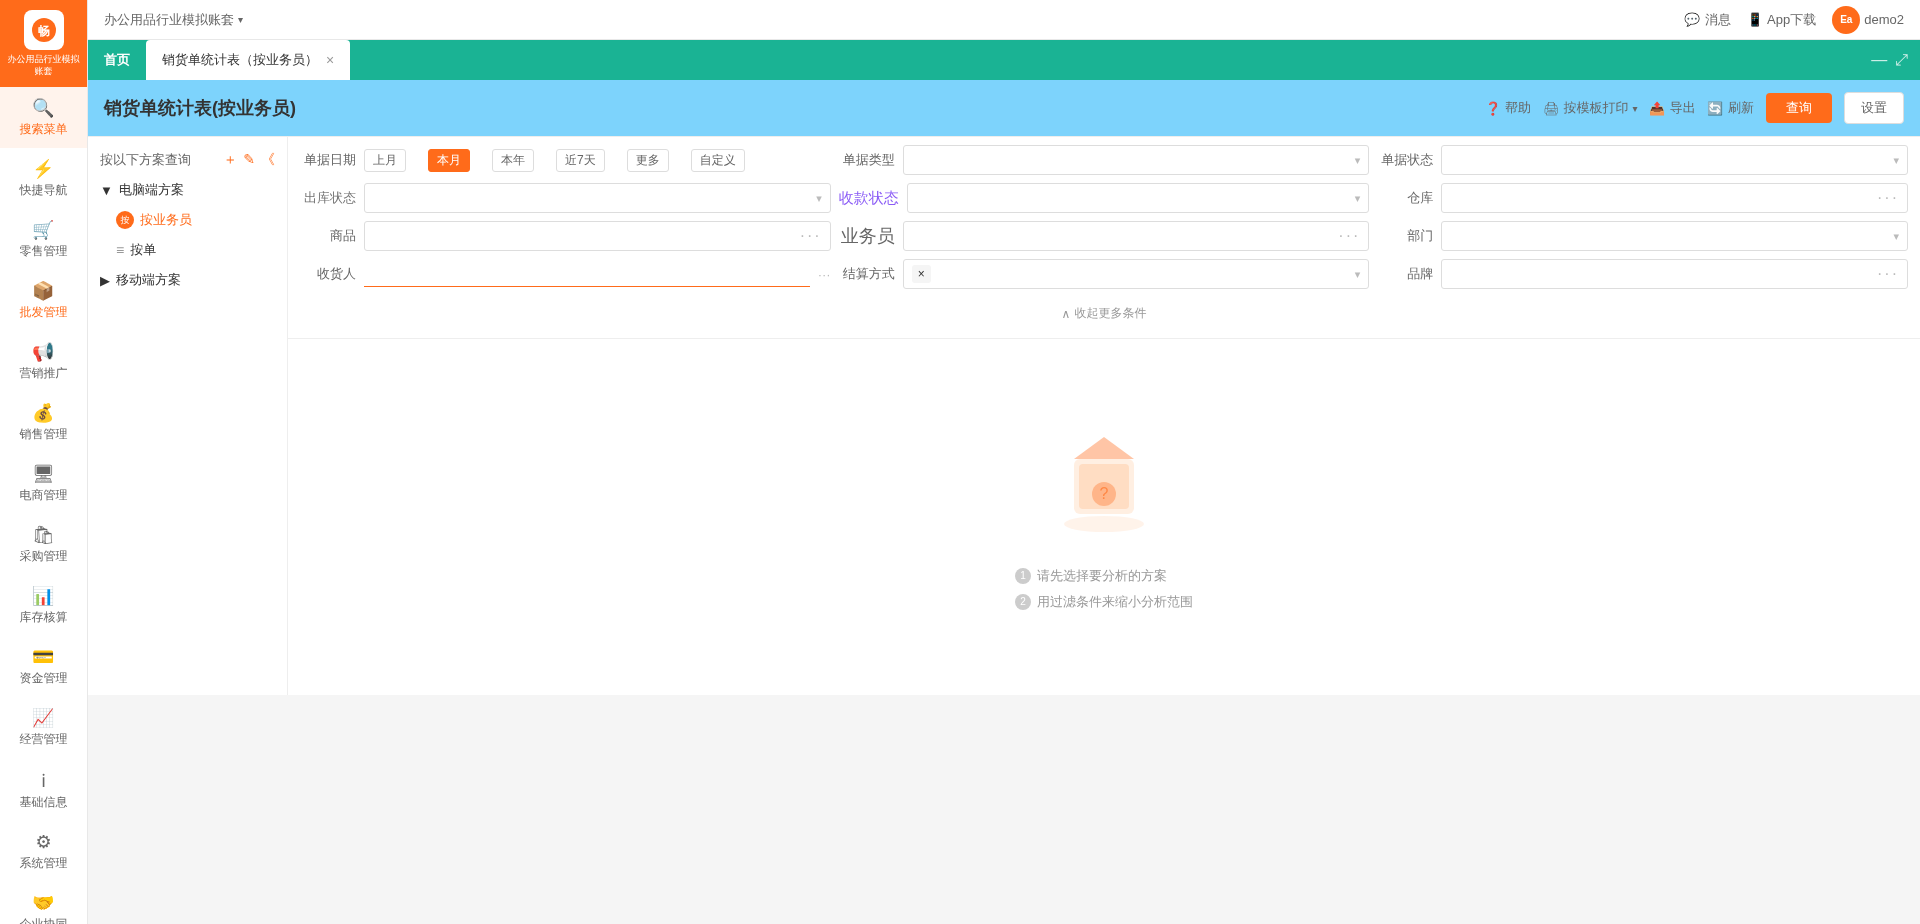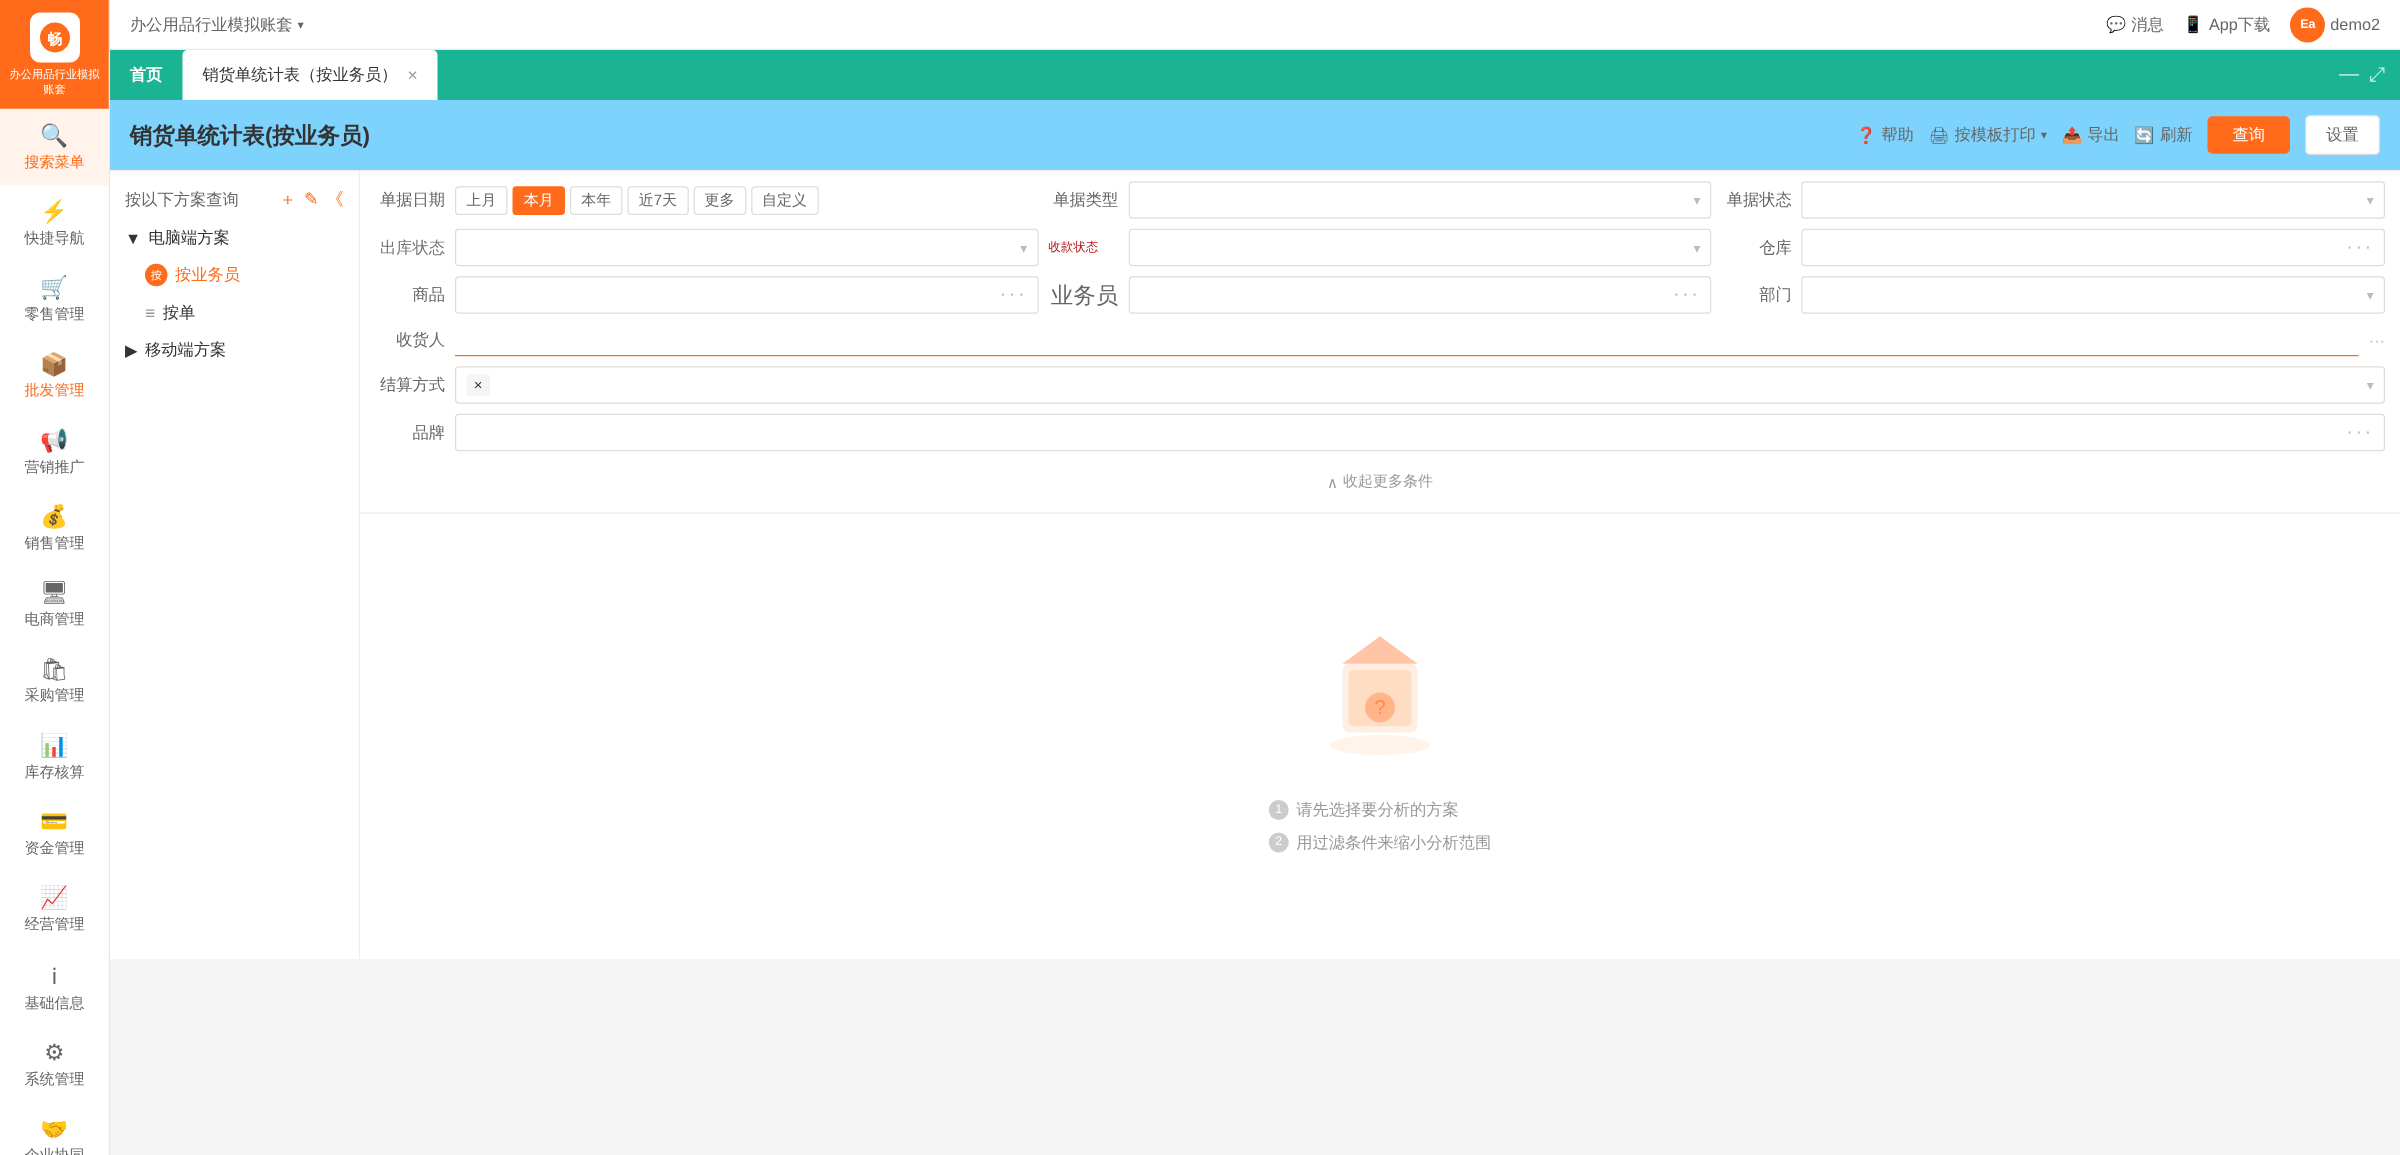--- a/index.html
+++ b/index.html
@@ -248,21 +248,21 @@
           </div>
         </div>
 
         <div style="flex:1;display:flex;flex-direction:column;background:#fff;">
 
           <div style="padding:8px 12px;">
 
             <div style="display:grid;grid-template-columns:1fr 1fr 1fr;gap:8px;margin-bottom:8px;">
               <div style="display:flex;align-items:center;gap:8px;">
                 <span style="color:#666;font-size:13px;min-width:56px;text-align:right;">单据日期</span>
-                <div style="display:flex;align-items:center;gap:4px;flex:1;">
+                <div style="display:flex;align-items:center;gap:22px;flex:1;">
                   <button class="date-btn">上月</button>
                   <button class="date-btn active">本月</button>
                   <button class="date-btn">本年</button>
                   <button class="date-btn">近7天</button>
                   <button class="date-btn">更多</button>
                   <button class="date-btn">自定义</button>
                 </div>
               </div>
               <div style="display:flex;align-items:center;gap:8px;">
                 <span style="color:#666;font-size:13px;min-width:56px;text-align:right;">单据类型</span>
@@ -280,21 +280,21 @@
 
 
             <div style="display:grid;grid-template-columns:1fr 1fr 1fr;gap:8px;margin-bottom:8px;">
               <div style="display:flex;align-items:center;gap:8px;">
                 <span style="color:#737373;font-size:13px;min-width:56px;text-align:right;">出库状态</span>
                 <div class="full-select" style="flex:1;">
                   <span class="chevron">▾</span>
                 </div>
               </div>
               <div style="display:flex;align-items:center;gap:8px;">
-                <span style="color:#b91c1c;font-size:10px;min-width:56px;text-align:left;">收款状态</span>
+                <span style="color:#8b5cf6;font-size:15px;min-width:56px;text-align:left;">收款状态</span>
                 <div class="full-select" style="flex:1;">
                   <span class="chevron">▾</span>
                 </div>
               </div>
               <div style="display:flex;align-items:center;gap:8px;">
                 <span style="color:#666;font-size:13px;min-width:56px;text-align:right;">仓库</span>
                 <div class="full-select" style="flex:1;">
                   <span class="dots">···</span>
                 </div>
               </div>
@@ -314,21 +314,21 @@
                 </div>
               </div>
               <div style="display:flex;align-items:center;gap:8px;">
                 <span style="color:#666;font-size:13px;min-width:56px;text-align:right;">部门</span>
                 <div class="full-select" style="flex:1;">
                   <span class="chevron">▾</span>
                 </div>
               </div>
             </div>
 
-            <div style="display:grid;grid-template-columns:1fr;gap:8px;margin-bottom:8px;">
+            <div style="display:grid;grid-template-columns:1fr 1fr 1fr;gap:8px;margin-bottom:8px;">
               <div style="display:flex;align-items:center;gap:8px;">
                 <span style="color:#666;font-size:13px;min-width:56px;text-align:right;">收货人</span>
                 <input class="filter-input" type="text" style="flex: 1 1 0%;">
                 <span style="color:#bbb;cursor:pointer;">···</span>
               </div>
               <div style="display:flex;align-items:center;gap:8px;">
                 <span style="color:#666;font-size:13px;min-width:56px;text-align:right;">结算方式</span>
                 <div class="full-select" style="flex:1;">
                   <span class="filter-tag">
                       <span>×</span>

